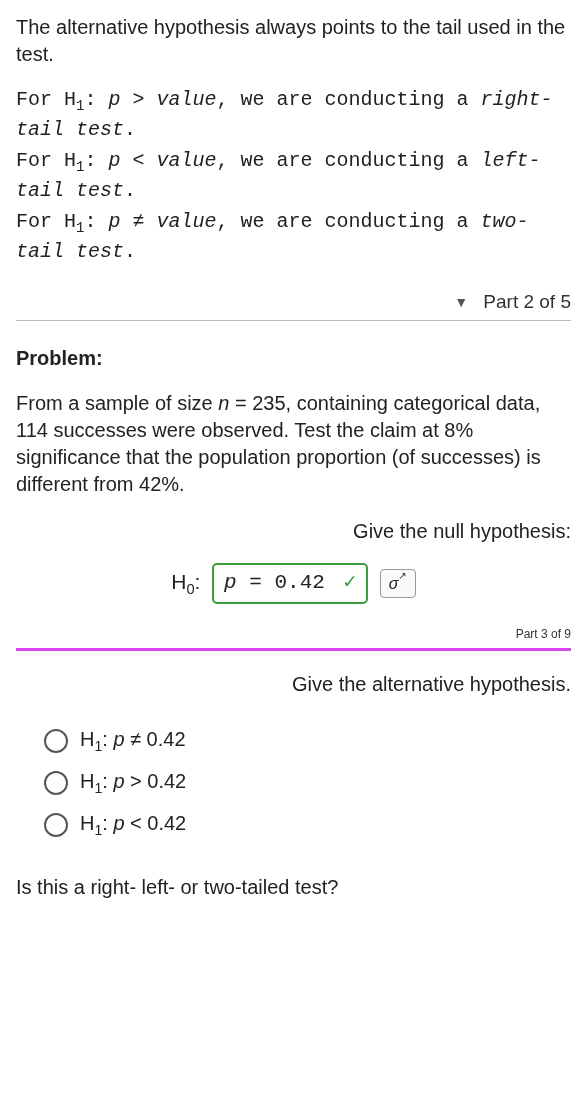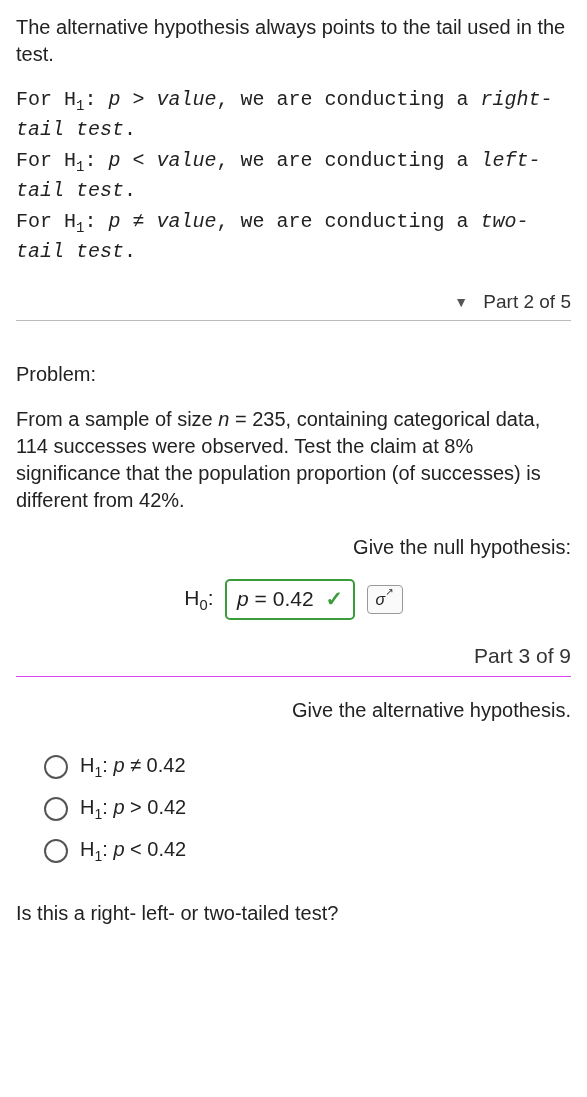--- a/index.html
+++ b/index.html
@@ -30,40 +30,40 @@
     color: #333;
   }
   .part-bar .tri {
     display:inline-block;
     margin-right:10px;
     color:#555;
     font-size:14px;
     vertical-align:middle;
   }
   .problem-label {
-    font-weight: normal;
-    margin-top: 40px;
+    font-weight: bold;
+    margin-top: 24px;
     margin-bottom: 18px;
   }
   .problem-text { margin-bottom:20px; }
   .prompt { margin-top:20px; margin-bottom:18px;text-align:right; }
   .h0-row {
     text-align:center;
     margin: 10px 0 22px 0;
   }
   .h0-row .lbl {
     font-size:21px;
     margin-right:6px;
   }
   .answer-box {
     display:inline-block;
     border:2px solid #3a9c3a;
     border-radius:5px;
     padding:4px 10px 4px 10px;
-    font-family: Liberation Sans, sans-serif;
+    font-family: Liberation Mono, monospace;
     font-size:21px;
     vertical-align:middle;
   }
   .answer-box .p { font-style:italic; }
   .check {
     color:#3a9c3a;
     font-weight:bold;
     margin-left:6px;
   }
   .sigma-btn {
@@ -76,22 +76,22 @@
     font-size:16px;
     font-style:italic;
     vertical-align:middle;
     cursor:pointer;
     position:relative;
   }
   .sigma-btn sup { font-size:10px; font-style:normal; position:relative; top:-4px; }
   .part-bar2 {
     text-align:right;
     padding-bottom:6px;
-    border-bottom:1px solid #d946ef;
-    font-size:21px;
+    border-bottom:3px solid #d946ef;
+    font-size:12px;
     color:#333;
     margin-bottom:18px;
   }
   .choices { margin: 28px 0 34px 28px; text-align: center; }
   .choice {
     display:flex;
     align-items:center;
     margin-bottom:12px;
     cursor:pointer;
   }

